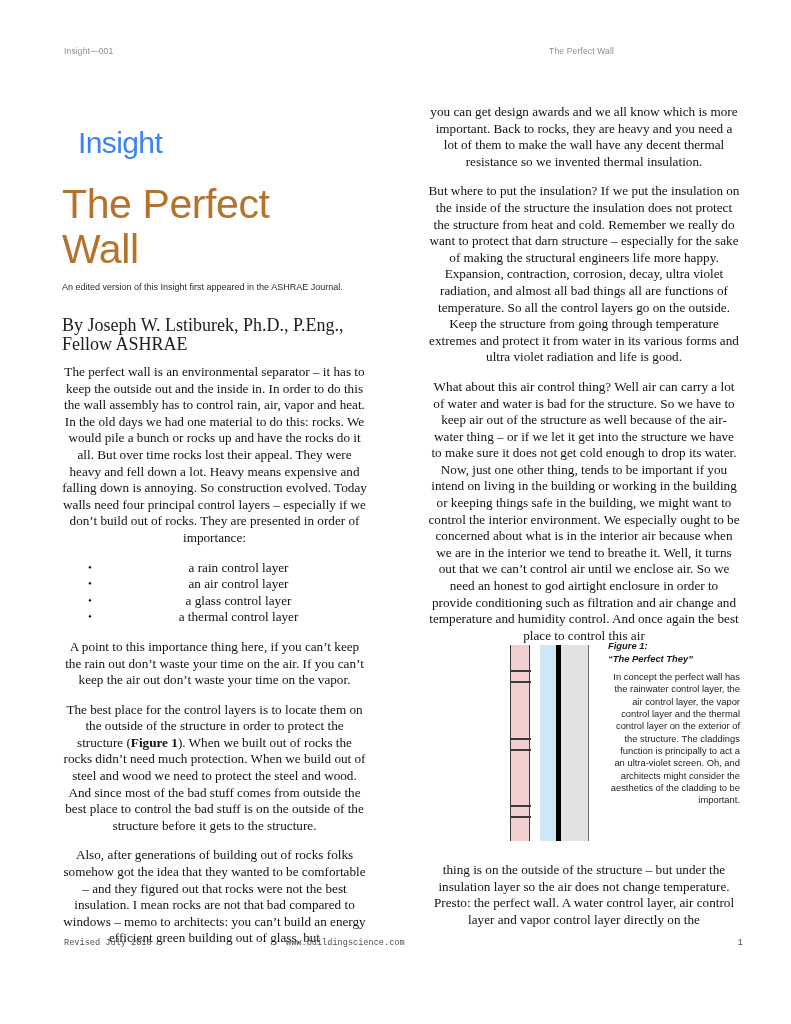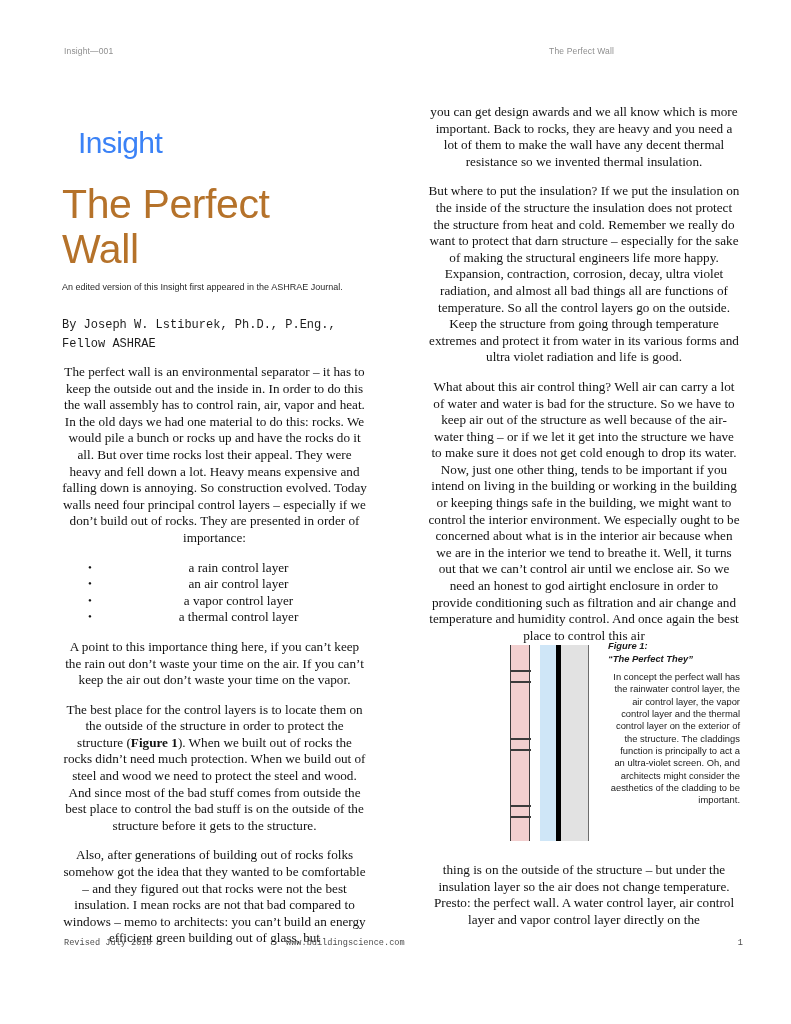--- a/index.html
+++ b/index.html
@@ -69,22 +69,22 @@
     line-height: 12px;
     color: #2b2b2b;
     margin-top: 9px;
     width: 300px;
   }
   .byline {
     position: absolute;
     left: 62px;
     top: 316px;
     width: 320px;
-    font-family: Liberation Mono, monospace;
-    font-size: 12px;
+    font-family: Liberation Serif, serif;
+    font-size: 18px;
     line-height: 19px;
     color: #1c1c1c;
   }
 
   
   .col {
     position: absolute;
     font-family: "Liberation Serif", serif;
     font-size: 13.2px;
     line-height: 16.6px;
@@ -243,21 +243,21 @@
   </div>
 
   <div class="byline">By Joseph W. Lstiburek, Ph.D., P.Eng., Fellow ASHRAE</div>
 
   <div class="col left">
     <p>The perfect wall is an environmental separator – it has to keep the outside out and the inside in.  In order to do this the wall assembly has to control rain, air, vapor and heat.  In the old days we had one material to do this: rocks.  We would pile a bunch or rocks up and have the rocks do it all.  But over time rocks lost their appeal.  They were heavy and fell down a lot.  Heavy means expensive and falling down is annoying.  So construction evolved.  Today walls need four principal control layers – especially if we don’t build out of rocks.  They are presented in order of importance:</p>
 
     <ul class="controls">
       <li>a rain control layer</li>
       <li>an air control layer</li>
-      <li>a vapor control layer</li>
+      <li>a glass control layer</li>
       <li>a thermal control layer</li>
     </ul>
 
     <p>A point to this importance thing here, if you can’t keep the rain out don’t waste your time on the air.  If you can’t keep the air out don’t waste your time on the vapor.</p>
 
     <p><span>The best place for the control layers is to locate them on the outside of the structure in order to protect the structure (</span><b>Figure 1</b><span>).  When we built out of rocks the rocks didn’t need much protection.  When we build out of steel and wood we need to protect the steel and wood.  And since most of the bad stuff comes from outside the best place to control the bad stuff is on the outside of the structure before it gets to the structure.</span></p>
 
     <p>Also, after generations of building out of rocks folks somehow got the idea that they wanted to be comfortable – and they figured out that rocks were not the best insulation.  I mean rocks are not that bad compared to windows – memo to architects:  you can’t build an energy efficient green building out of glass, but</p>
   </div>
 

